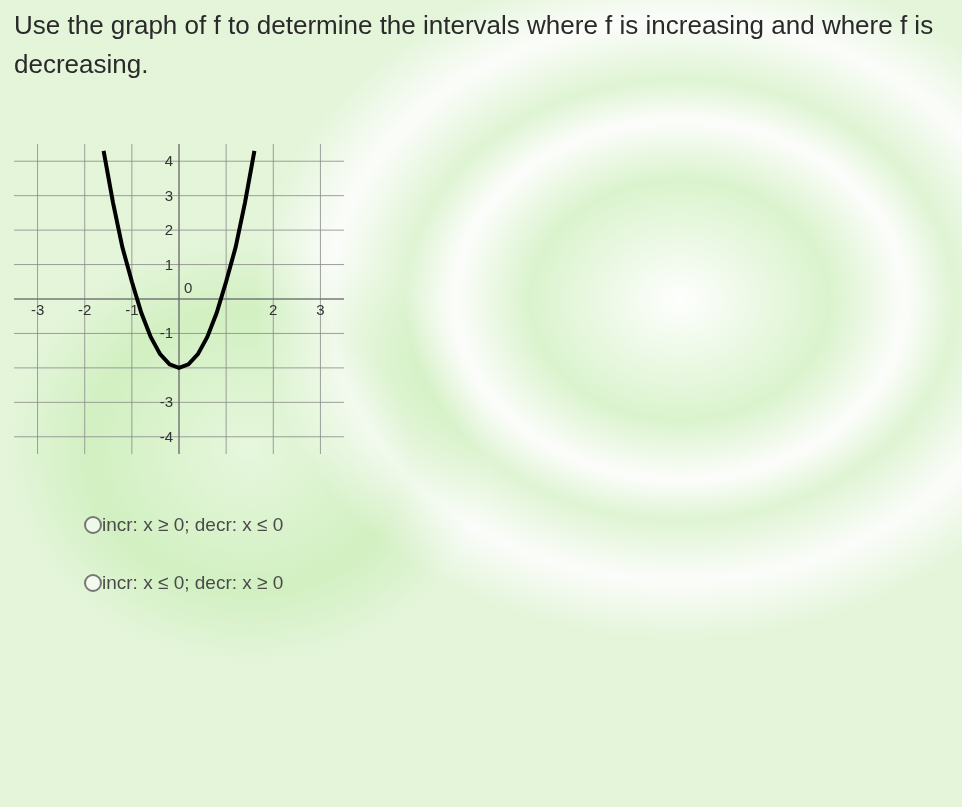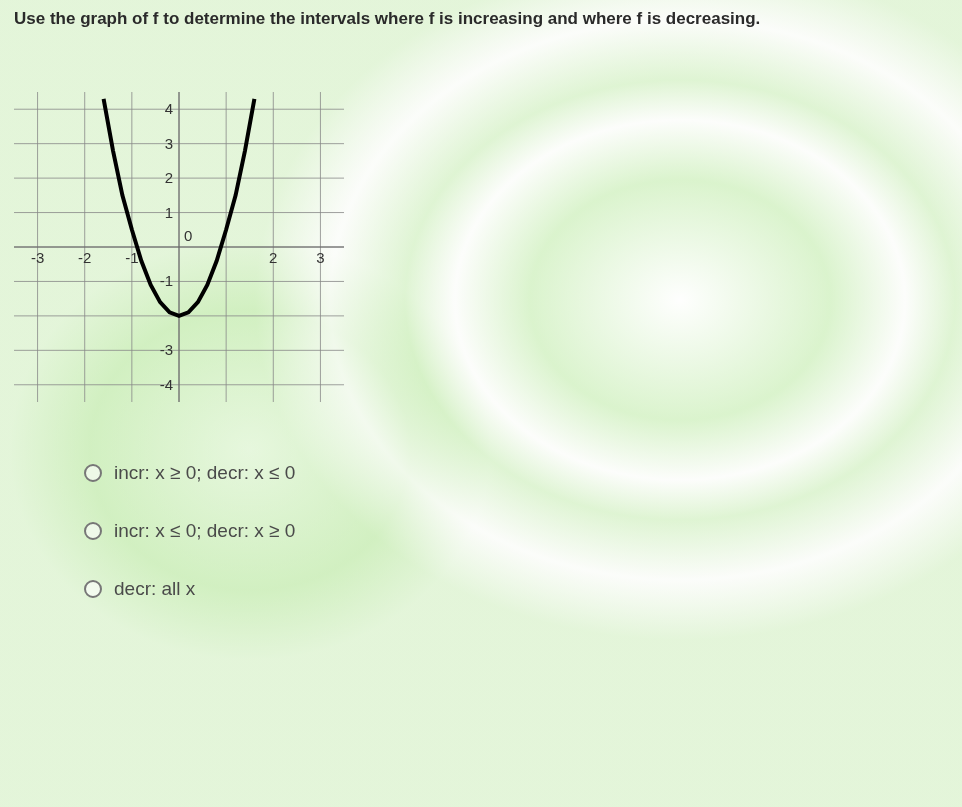--- a/index.html
+++ b/index.html
@@ -18,37 +18,37 @@
       radial-gradient(ellipse 400px 350px at 250px 450px,
         rgba(255,255,255,0.8) 0%,
         rgba(200,240,180,0.5) 40%,
         rgba(255,255,255,0.6) 60%),
       #e8efe0;
     padding: 6px 10px 20px 14px;
     color: #333;
     position: relative;
   }
   .question {
-    font-size: 17px;
+    font-size: 26px;
     line-height: 1.5;
     color: #2a2a2a;
     margin-bottom: 60px;
-    font-weight: 700;
+    font-weight: 400;
   }
   .graph-holder {
     margin-left: 0px;
     margin-bottom: 60px;
   }
   svg.graph { display:block; }
   .grid-line { stroke: #666; stroke-width: 1; }
   .grid-line.light { stroke: #888; stroke-width: 0.8; }
   .axis-label { font: 15px Arial; fill: #333; }
   .curve { fill: none; stroke: #000; stroke-width: 4; }
   .options { margin-left: 70px; display:flex; flex-direction:column; gap: 36px; }
-  .option { display:flex; align-items:center; gap: 12px; font-size: 19px; color: #4a4a4a; }
+  .option { display:flex; align-items:center; font-size: 19px; color: #4a4a4a; }
   .radio {
     width: 18px; height: 18px; border: 2px solid #777; border-radius: 50%;
     background: rgba(255,255,255,0.6); flex:none; cursor:pointer;
   }
 </style>
 </head>
 <body>
 
 <div class="question">Use the graph of f to determine the intervals where f is increasing and where f is decreasing.</div>
 
@@ -91,17 +91,13 @@
 
 <div class="options">
   <div class="option">
     <span class="radio"></span>
     <span>incr: x ≥ 0;  decr: x ≤ 0</span>
   </div>
   <div class="option">
     <span class="radio"></span>
     <span>incr: x ≤ 0;  decr: x ≥ 0</span>
   </div>
-  <div class="option">
-    <span class="radio"></span>
-    <span>decr: all x</span>
-  </div>
 </div>
 
 </body></html>

